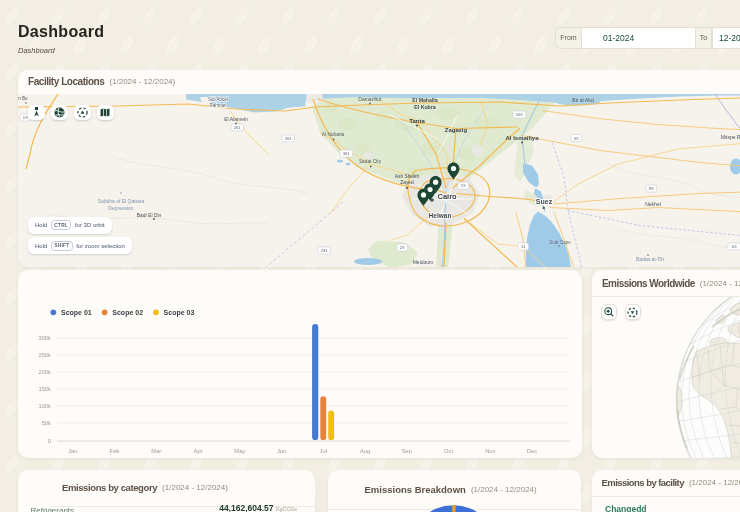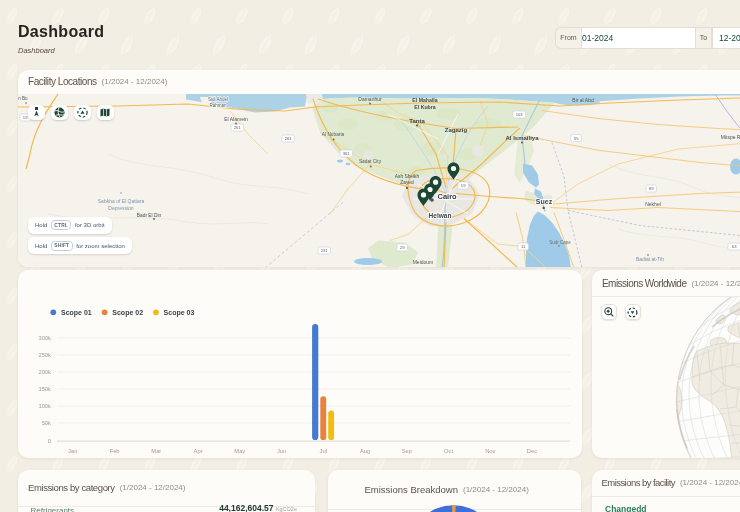--- a/index.html
+++ b/index.html
@@ -1,20 +1,20 @@
 <!DOCTYPE html>
 <html><head>
 <meta charset="utf-8">
 <style>
 * { margin:0; padding:0; box-sizing:border-box; }
 html,body { width:740px; height:512px; overflow:hidden; }
 body { font-family:"Liberation Sans", sans-serif; background:#f2eee3; position:relative; }
 .card { position:absolute; background:#fdfcf9; border-radius:10px; box-shadow:0 1px 3px rgba(120,110,90,0.10); }
 .card-h { display:flex; align-items:center; padding-left:10px; }
-.card-h .t { font-weight:400; color:#5d5147; }
+.card-h .t { font-weight:700; color:#5d5147; }
 .card-h .s { color:#958b7e; margin-left:5px; font-weight:400; }
 .mbtn { width:16.3px; height:15px; border-radius:5px; background:#fff; box-shadow:0 1px 2px rgba(60,60,60,0.22); display:flex; align-items:center; justify-content:center; }
 .chip { position:absolute; background:#fff; border-radius:6px; box-shadow:0 1px 2px rgba(60,60,60,0.18); display:flex; align-items:center; font-size:6px; color:#46546b; padding:0 7px; }
 .key { border:1px solid #c6ccd6; border-radius:3.5px; font-size:4.8px; font-weight:700; color:#5a6474; padding:1.5px 2.5px; margin:0 3.5px; letter-spacing:0.2px; }
 .sqbtn { position:absolute; width:16px; height:16px; border-radius:5px; background:#fff; border:1px solid #e6e1d6; box-shadow:0 1px 1.5px rgba(60,60,60,0.12); display:flex; align-items:center; justify-content:center; }
 </style>
 </head>
 <body>
 
 <svg width="740" height="512" style="position:absolute;left:0;top:0;">
@@ -31,21 +31,21 @@
     </pattern>
   </defs>
   <rect width="740" height="512" fill="url(#lp)"></rect>
 </svg>
 
 <div style="position:absolute;left:18px;top:22.5px;font-size:16px;font-weight:700;color:#262320;letter-spacing:0.3px;">Dashboard</div>
 <div style="position:absolute;left:18px;top:46px;font-size:7.5px;font-style:italic;color:#55473f;">Dashboard</div>
 
 <div style="position:absolute;left:555px;top:27px;height:21.5px;display:flex;align-items:stretch;">
   <div style="background:#f4f1e9;border:1px solid #e4dfd2;border-right:none;border-radius:6px 0 0 6px;display:flex;align-items:center;justify-content:center;width:26px;font-size:7px;color:#5c574c;">From</div>
-  <div style="background:#fff;border:1px solid #e4dfd2;width:115px;display:flex;align-items:center;padding:0 0;font-size:8.5px;color:#174a3d;">01-2024</div>
+  <div style="background:#fff;border:1px solid #e4dfd2;width:115px;display:flex;align-items:center;padding:0 21px;font-size:8.5px;color:#174a3d;">01-2024</div>
   <div style="background:#f4f1e9;border:1px solid #e4dfd2;border-left:none;display:flex;align-items:center;justify-content:center;width:16px;font-size:7px;color:#5c574c;">To</div>
   <div style="background:#fff;border:1px solid #e4dfd2;width:80px;display:flex;align-items:center;padding:0 6px;font-size:8.5px;color:#174a3d;">12-2024</div>
 </div>
 
 <div class="card" style="left:18px;top:70px;width:745px;height:197px;overflow:hidden;">
   <div class="card-h" style="height:23.5px;">
     <span class="t" style="font-size:10px;letter-spacing:-0.45px;">Facility Locations</span>
     <span class="s" style="font-size:8px;">(1/2024 - 12/2024)</span>
   </div>
   <div style="position:absolute;left:0;top:23.5px;width:745px;height:173.5px;background:#f6f3ed;">
@@ -401,21 +401,21 @@
   </div>
   <div class="sqbtn" style="left:32.7px;top:34.4px;">
     <svg width="11" height="11" viewBox="0 0 11 11">
         <circle cx="5.5" cy="5.5" r="4.4" fill="none" stroke="#26473c" stroke-width="1.3" stroke-dasharray="2.2,1.9"></circle>
         <path d="M5.5,3.8 L7.4,6.6 L3.6,6.6 Z" fill="#26473c" transform="rotate(180 5.5 5.4)"></path>
       </svg>
   </div>
 </div>
 
 <div class="card" style="left:18px;top:469.5px;width:297px;height:100px;">
-  <div class="card-h" style="height:37px;border-bottom:1px solid #eeeae0;">
+  <div class="card-h" style="height:37px;border-bottom:1px solid #eeeae0;margin-left:34px;">
     <span class="t" style="font-size:9.5px;letter-spacing:-0.4px;">Emissions by category</span>
     <span class="s" style="font-size:8px;">(1/2024 - 12/2024)</span>
   </div>
   <div style="position:absolute;left:12.5px;top:36px;font-size:8px;color:#5f7d72;">Refrigerants</div>
   <div style="position:absolute;right:18px;top:33.5px;font-size:8.5px;line-height:1.2;">
     <span style="font-size:8.5px;font-weight:700;color:#203931;">44,162,604.57</span>
     <span style="font-size:5.5px;color:#a8a294;">KgCO2e</span>
   </div>
 </div>
 

